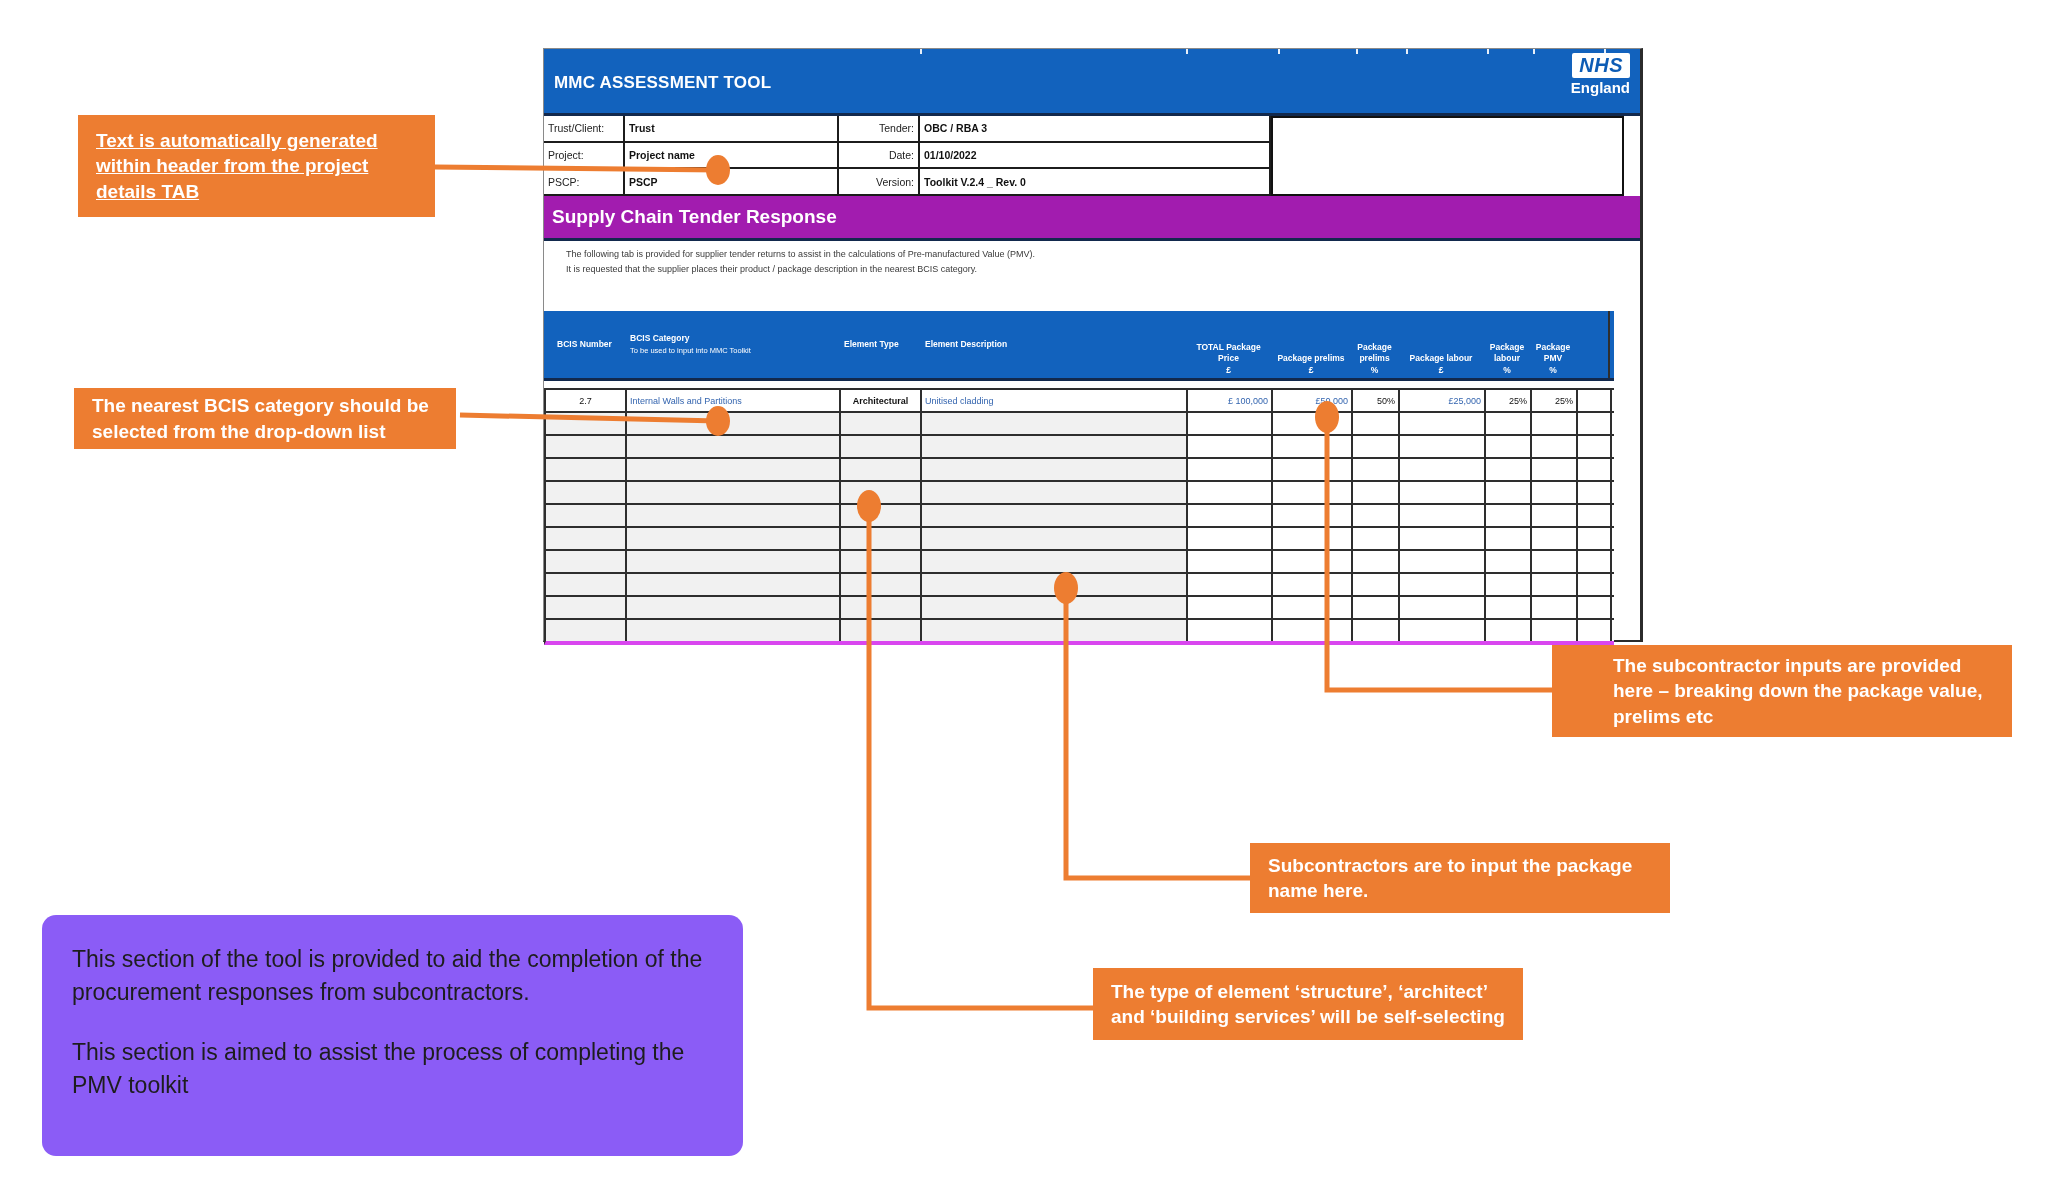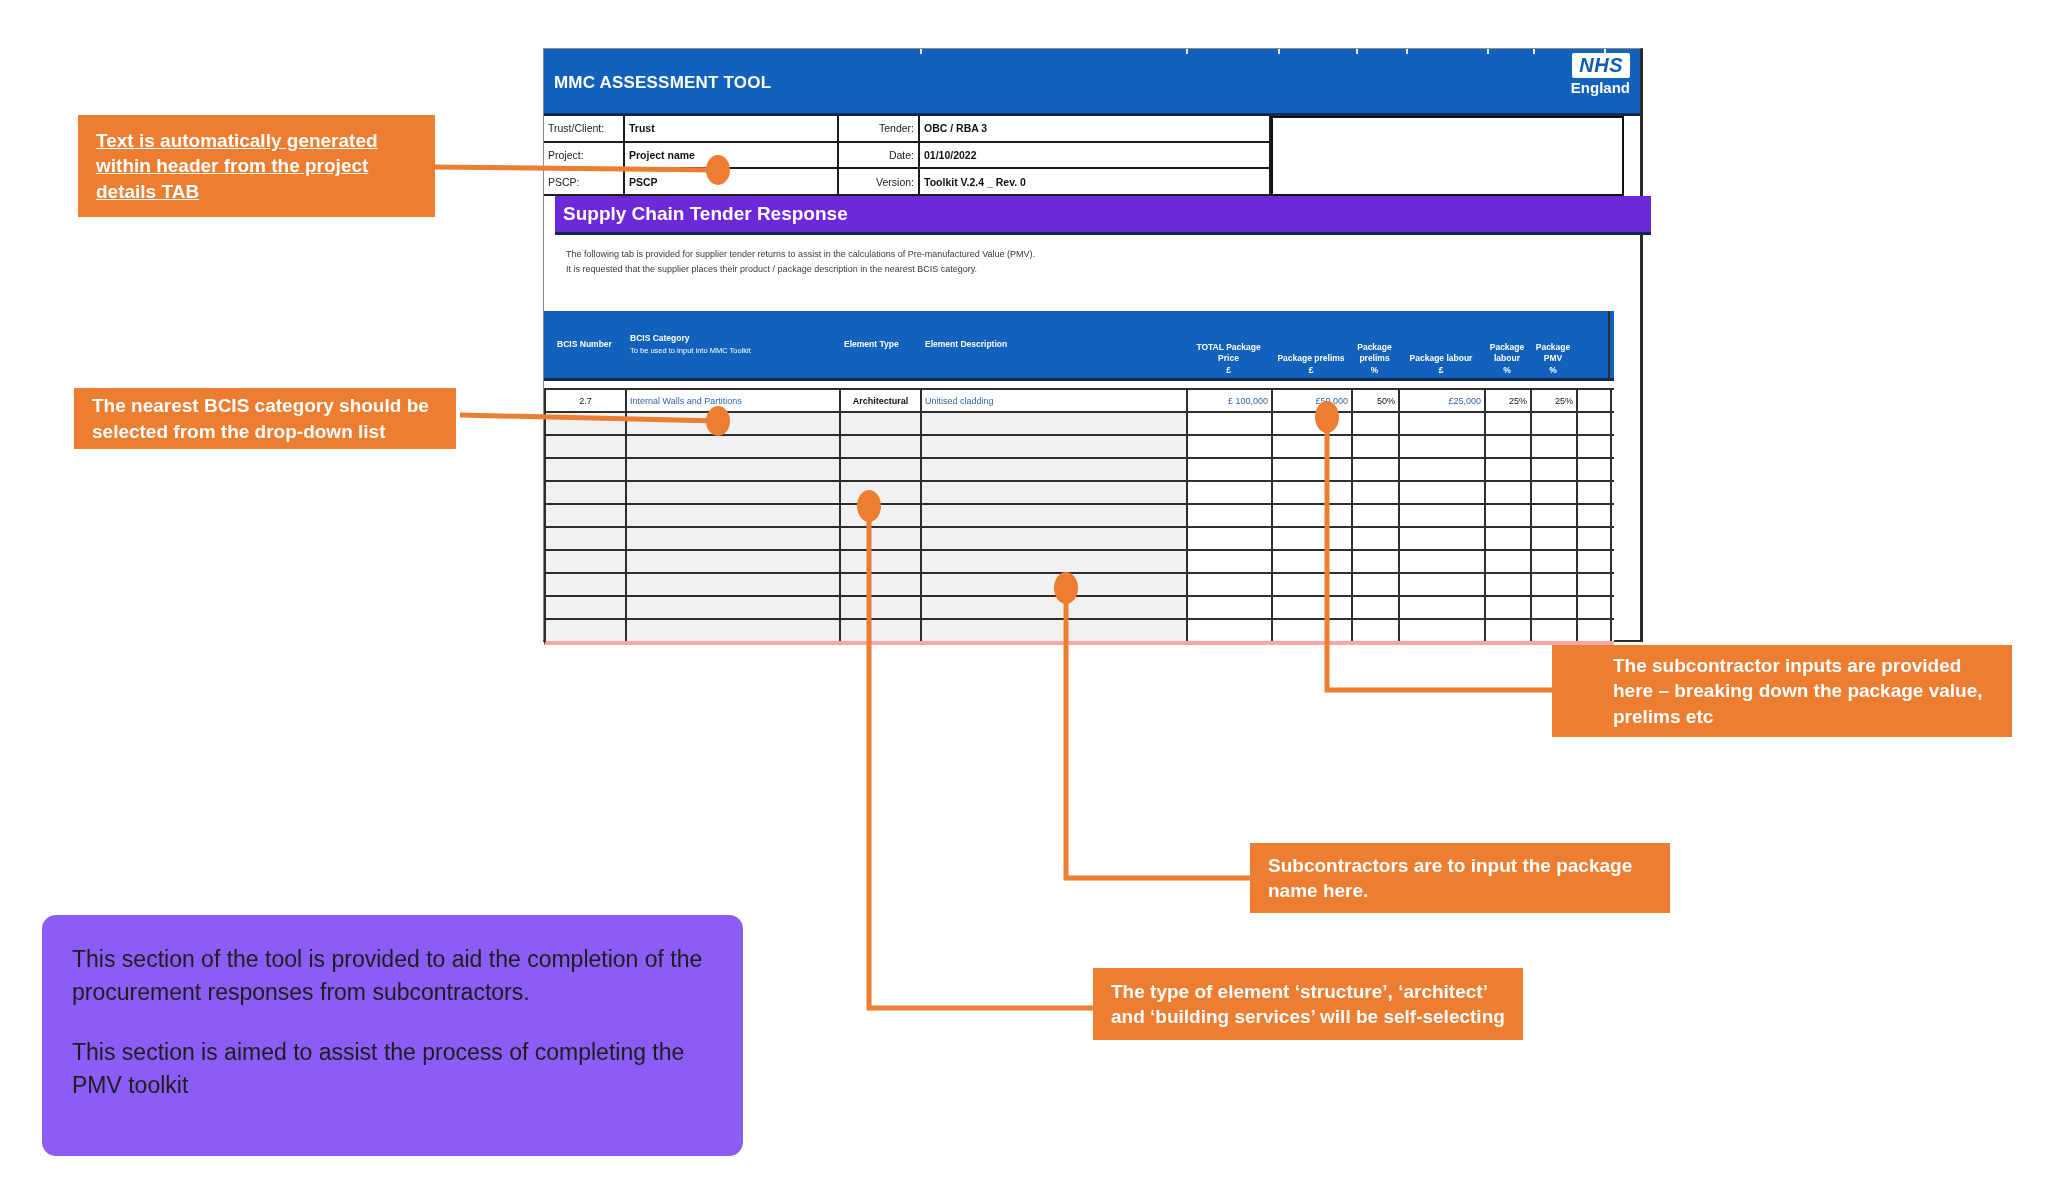--- a/index.html
+++ b/index.html
@@ -27,41 +27,41 @@
   .frow:last-child{border-bottom:none;}
   .fcell{display:flex;align-items:center;box-sizing:border-box;font-size:10.5px;color:#222;padding:0 4px;}
   .fl1{width:81px;border-right:2px solid #1c1c1c;}
   .fv1{width:214px;border-right:2px solid #1c1c1c;font-weight:bold;color:#111;}
   .fl2{width:81px;border-right:2px solid #1c1c1c;justify-content:flex-end;text-align:right;}
   .fv2{flex:1;font-weight:bold;color:#111;}
   .fields-rightbox{position:absolute;left:727px;top:67px;width:353px;height:80px;background:#fff;
                    border:2px solid #111;box-sizing:border-box;}
 
   
-  .banner{position:absolute;left:0;top:147px;width:100%;height:39px;background:#6d28d9;
-          border-bottom:3px solid #12294d;box-sizing:border-box;display:flex;align-items:center;margin-left:11px;}
+  .banner{position:absolute;left:0;top:147px;width:100%;height:45px;background:#a21caf;
+          border-bottom:3px solid #12294d;box-sizing:border-box;display:flex;align-items:center;}
   .banner span{color:#fff;font-weight:bold;font-size:19px;padding-left:8px;}
 
   
   .intro{position:absolute;left:0;top:192px;width:100%;height:70px;background:#fff;}
   .intro div{position:absolute;left:22px;font-size:9px;color:#3a3a3a;white-space:nowrap;}
   .intro .l1{top:8px;}
   .intro .l2{top:23px;}
 
   
   .thead{position:absolute;left:0;top:262px;width:1070px;height:70px;background:#1262bd;
          border-bottom:3px solid #12294d;box-sizing:border-box;display:flex;color:#fff;}
   .hcell{box-sizing:border-box;display:flex;flex-direction:column;justify-content:center;align-items:center;
          font-size:8.5px;font-weight:bold;text-align:center;white-space:pre-line;line-height:1.35;padding:2px 2px;}
   .hcell.left{align-items:flex-start;text-align:left;padding-left:5px;}
   .hsub{font-size:7.5px;font-weight:normal;white-space:normal;text-align:left;margin-top:2px;}
 
   
   .tbody{position:absolute;left:0;top:339px;width:1070px;border-left:2px solid #2e2e2e;
-         border-top:2px solid #2e2e2e;border-bottom:4px solid #fca5a5;box-sizing:border-box;background:#fff;}
+         border-top:2px solid #2e2e2e;border-bottom:4px solid #d946ef;box-sizing:border-box;background:#fff;}
   .trow{display:flex;height:21px;border-bottom:2px solid #2e2e2e;}
   .trow:last-child{border-bottom:none;}
   .tcell{box-sizing:border-box;border-right:2px solid #2e2e2e;font-size:9px;display:flex;align-items:center;
          overflow:hidden;white-space:nowrap;padding:0 3px;color:#111;background:#fff;}
   .trow.empty .greyable{background:#f1f1f1;}
   .cw0{width:81px;justify-content:center;}
   .cw1{width:214px;}
   .cw2{width:81px;justify-content:center;}
   .cw3{width:266px;}
   .cw4{width:85px;justify-content:flex-end;}

